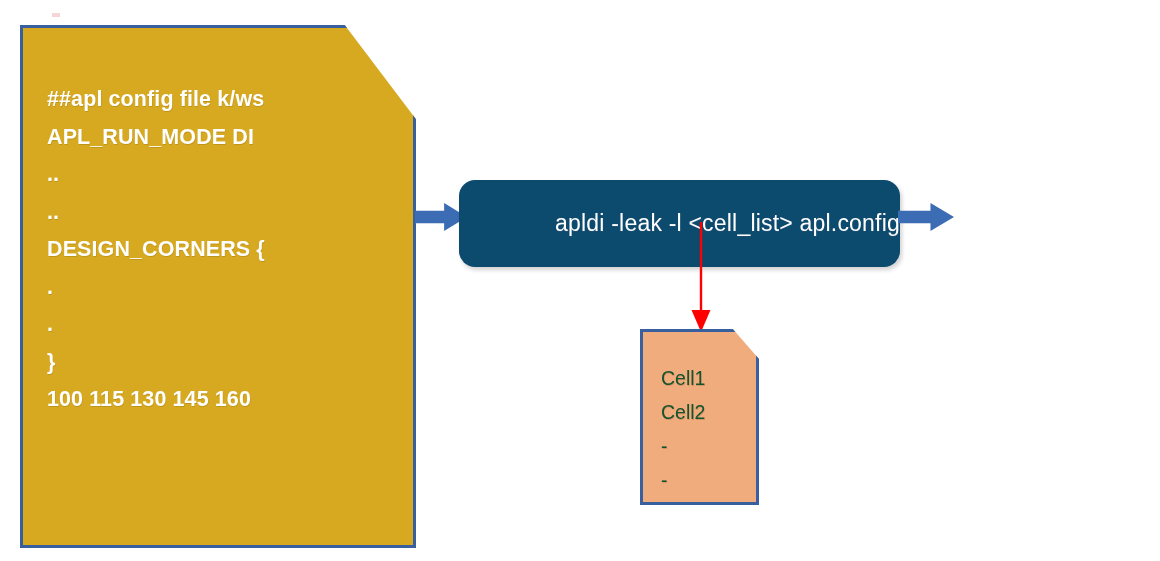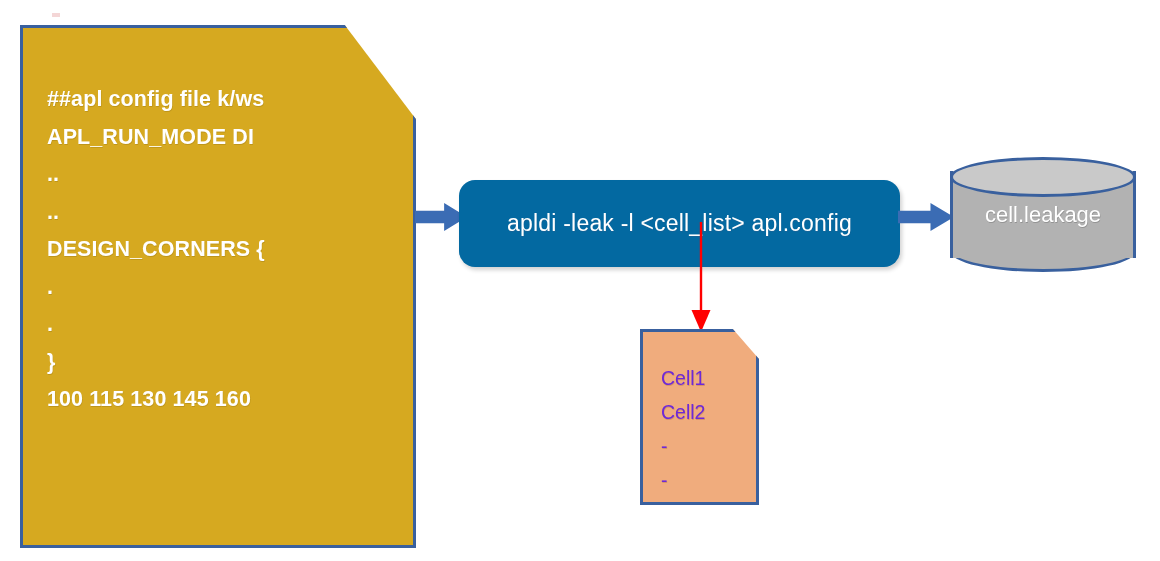--- a/index.html
+++ b/index.html
@@ -89,26 +89,26 @@
     filter: drop-shadow(0 0 0.6px #24477d);
   }
 
   
   .cmd-box {
     position: absolute;
     left: 459px;
     top: 180px;
     width: 441px;
     height: 87px;
-    background: #0369a1;
+    background: #0c4a6e;
     border-radius: 16px;
     box-sizing: border-box;
     display: flex;
     align-items: center;
-    justify-content: center;
+    justify-content: flex-end;
     box-shadow: 2px 3px 4px rgba(0,0,0,0.18);
   }
   .cmd-text {
     color: #ffffff;
     font-size: 23px;
     font-weight: 500;
     letter-spacing: .2px;
     white-space: pre;
     text-shadow: 0.5px 0.5px 0px rgba(70,90,130,0.28);
   }
@@ -191,21 +191,21 @@
     border: 3px solid #39609E;
     box-sizing: border-box;
     clip-path: polygon(0 0, 78% 0, 100% 17%, 100% 100%, 0 100%);
     box-shadow: 2px 3px 4px rgba(0,0,0,0.2);
   }
   .cell-lines {
     position: absolute;
     left: 18px;
     top: 29px;
     right: 6px;
-    color: #6d28d9;
+    color: #14532d;
     font-size: 19.5px;
     line-height: 34px;
     font-weight: 500;
     text-shadow: 0.5px 0.5px 0px rgba(150,90,50,0.3);
   }
   .cell-lines .ln {
     white-space: pre;
     height: 34px;
   }
 </style>
@@ -232,26 +232,20 @@
   </div>
 
   <div class="block-arrow arrow-1"></div>
 
   <div class="cmd-box">
     <span class="cmd-text">apldi -leak -l &lt;cell_list&gt; apl.config</span>
   </div>
 
   <div class="block-arrow arrow-2"></div>
 
-  <div class="db-cyl">
-    <div class="db-bottom"></div>
-    <div class="db-body"></div>
-    <div class="db-top"></div>
-    <div class="db-label">cell.leakage</div>
-  </div>
 
   <div class="red-arrow">
     <svg width="26" height="112" viewBox="0 0 26 112" xmlns="http://www.w3.org/2000/svg">
       <line x1="13" y1="0" x2="13" y2="92" stroke="#FF0000" stroke-width="2.4"></line>
       <polygon points="13,110 3.5,88 22.5,88" fill="#FF0000"></polygon>
     </svg>
   </div>
 
   <div class="cell-doc">
     <div class="cell-lines">

